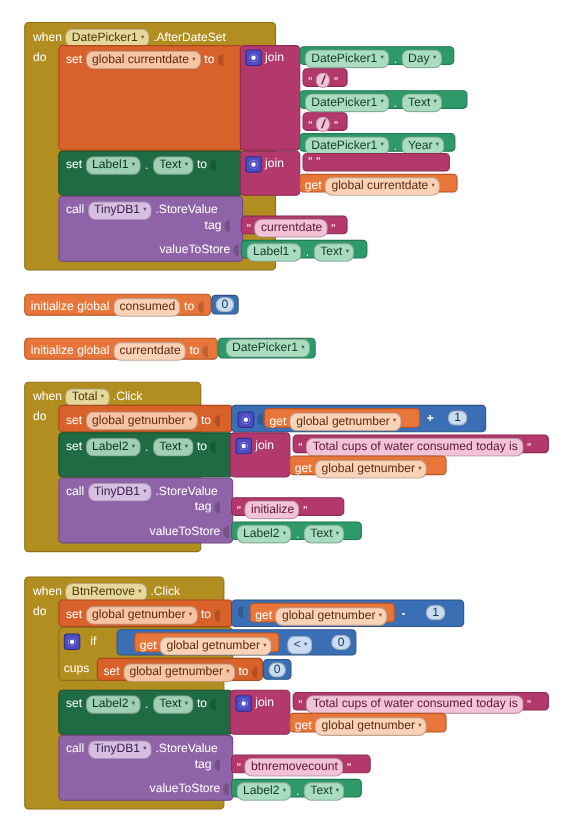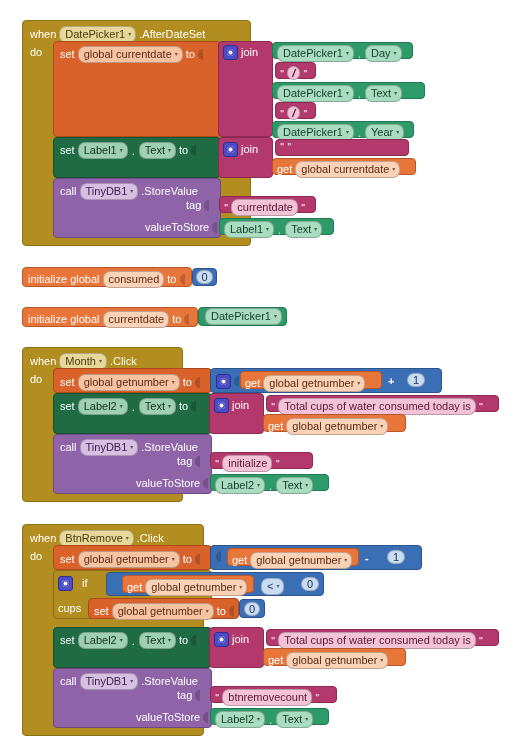--- a/index.html
+++ b/index.html
@@ -236,21 +236,21 @@
   <span class="fld fld-comp" style="margin-left:6px;">
     <span>DatePicker1</span>
     <span class="caret">▾</span>
   </span>
 </div>
 
 <div class="blk ev" style="left:22px;top:347px;width:161px;height:155px;"></div>
 <div class="row" style="position:absolute;left:30px;top:353px;">
   <span class="lbl">when</span>
   <span class="fld fld-ev">
-    <span>Month</span>
+    <span>Total</span>
     <span class="caret">▾</span>
   </span>
   <span class="lbl">.Click</span>
 </div>
 <span class="lbl" style="position:absolute;left:30px;top:374px;">do</span>
 
 <div class="blk set" style="left:53px;top:368px;width:159px;height:25px;"></div>
 <div class="row" style="position:absolute;left:60px;top:374px;">
   <span class="lbl">set</span>
   <span class="fld fld-var">

